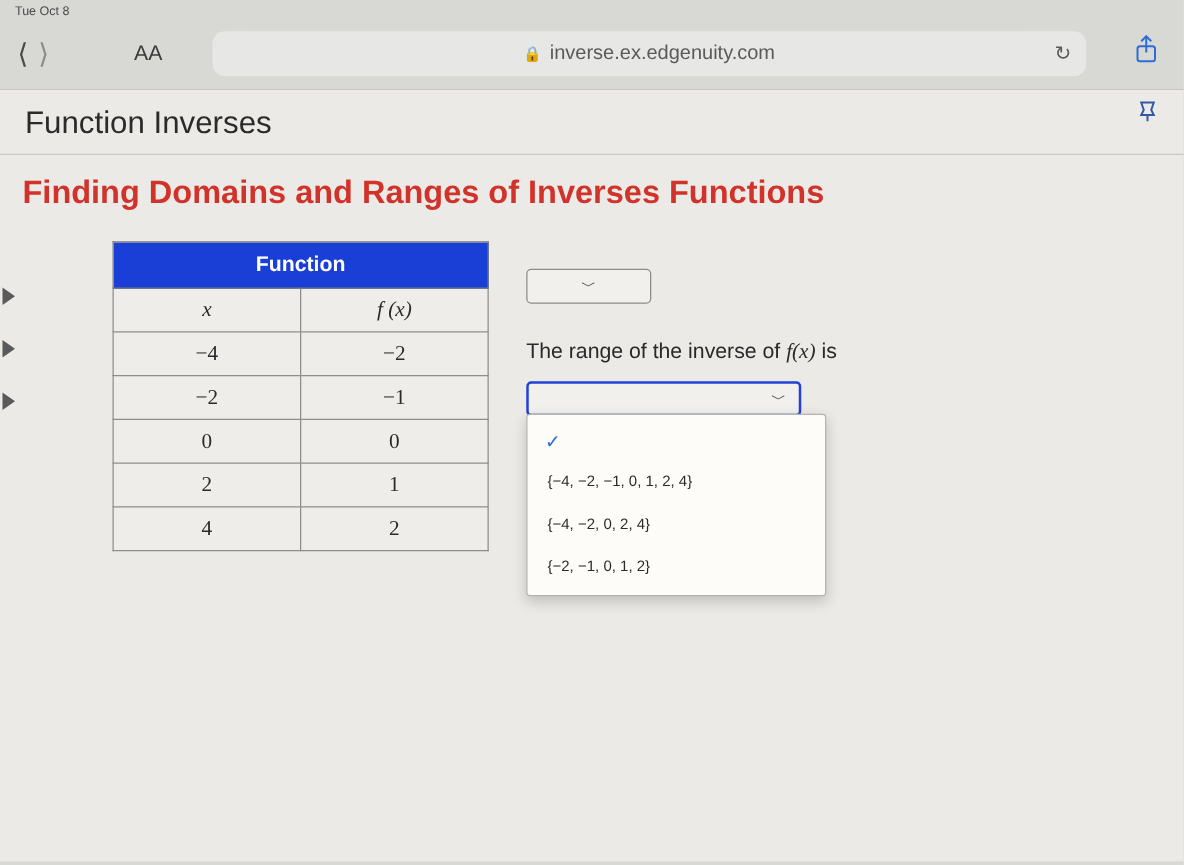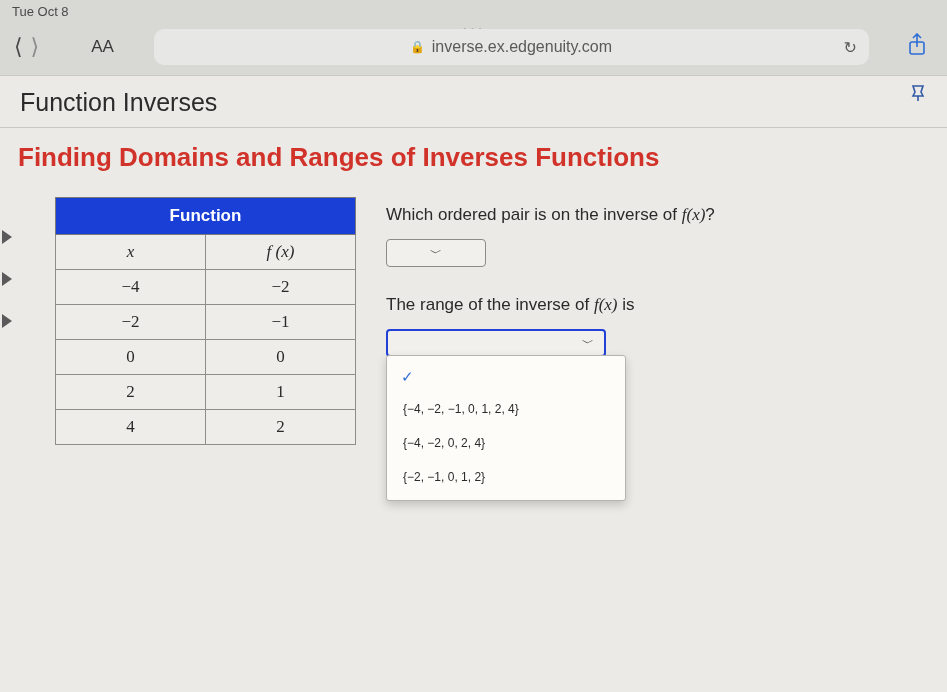--- a/index.html
+++ b/index.html
@@ -5,36 +5,36 @@
 * { margin: 0; padding: 0; box-sizing: border-box; }
 body {
   width: 947px; height: 692px;
   font-family: -apple-system, BlinkMacSystemFont, "Helvetica Neue", Arial, sans-serif;
   background: #d8d8d5;
   overflow: hidden;
   position: relative;
 }
 .status-bar {
   padding: 4px 12px;
-  font-size: 13px;
+  font-size: 10px;
   color: #4a4a4a;
 }
 .browser-chrome {
   display: flex;
   align-items: center;
   padding: 6px 14px 10px 14px;
   gap: 14px;
 }
 .nav-arrows { display: flex; gap: 8px; color: #8c8c8c; font-size: 22px; }
 .nav-arrows .back { color: #4a4a4a; }
 .aa-btn {
   font-size: 17px;
   color: #3a3a3a;
   padding: 4px 8px;
-  margin-left: 30px;
+  margin-left: 46px;
 }
 .addr-bar {
   flex: 1;
   background: #e7e7e5;
   border-radius: 10px;
   height: 36px;
   display: flex;
   align-items: center;
   justify-content: center;
   gap: 6px;
@@ -74,21 +74,21 @@
   border-top: 1px solid #c9c7c2;
   padding: 14px 18px;
 }
 .slide-title {
   color: #d1322a;
   font-size: 26px;
   font-weight: 600;
   margin-bottom: 24px;
 }
 .body-row { display: flex; gap: 30px; align-items: flex-start; }
-.table-wrap { margin-left: 37px; }
+.table-wrap { margin-left: 72px; }
 table.func {
   border-collapse: collapse;
   background: #efede9;
 }
 table.func th.headrow {
   background: #1a3fd6;
   color: #fff;
   font-weight: 700;
   font-size: 17px;
   padding: 8px;
@@ -238,23 +238,20 @@
               </tr>
           <tr>
                 <td>4</td>
                 <td>2</td>
               </tr>
         </tbody>
           </table>
       </div>
 
       <div class="question-col">
-        <div>
-          <span>Which ordered pair is on the inverse of </span><span class="fx">f(x)</span><span>?</span>
-        </div>
         <div class="select-box">
           <span class="chev">﹀</span>
         </div>
 
         <div class="q2-label">
           <span>The range of the inverse of </span><span class="fx">f(x)</span><span> is</span>
         </div>
         <div class="select-box active">
           <span class="chev">﹀</span>
           <div class="dropdown-panel">

